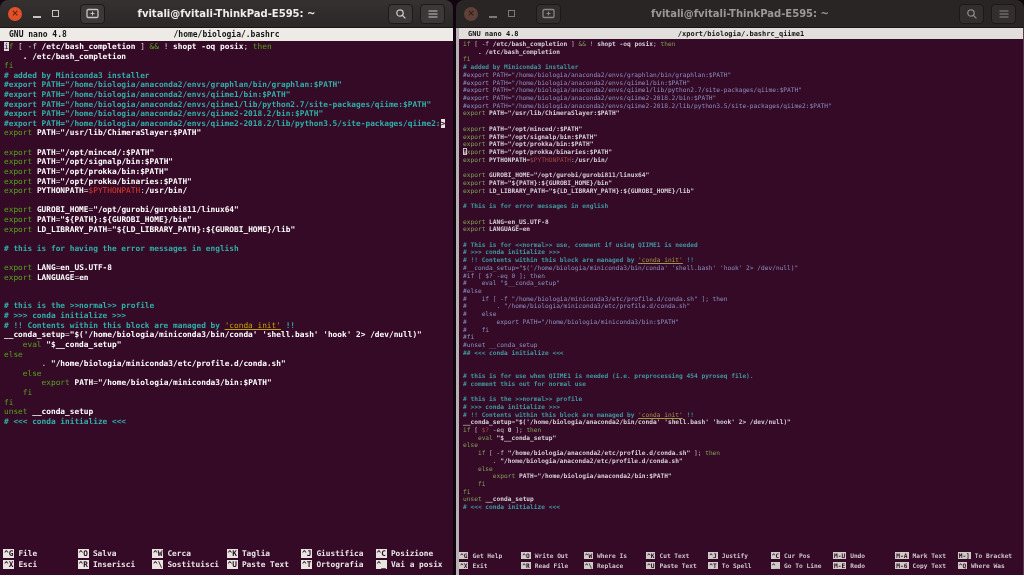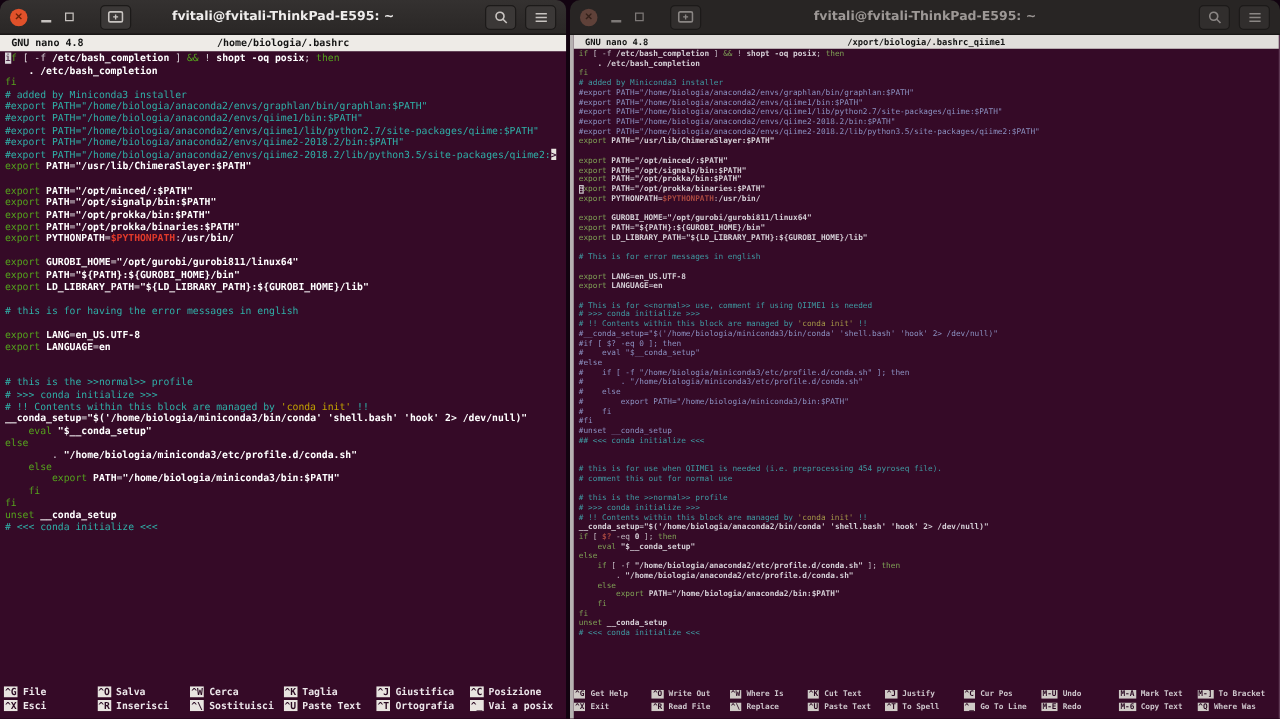--- a/index.html
+++ b/index.html
@@ -41,25 +41,25 @@
 
   
   .term{flex:1 1 auto;overflow:hidden;font-family:"DejaVu Sans Mono",monospace;padding:1px 0 0 4px;position:relative;}
   .win-right .term{padding-left:7px;}
   .tline{white-space:pre;}
   .lt .tline{font-size:7.8px;line-height:9.62px;height:9.62px;}
   .rt .tline{font-size:6.2px;line-height:7.72px;height:7.72px;}
 
   
   .k{color:#55a31d;}
-  .c{color:#2fb0a8;}
+  .c{color:#2fb0a8;font-weight:bold;}
   .b{color:#ffffff;font-weight:bold;}
   .p{color:#d9d2d9;}
-  .r{color:#e23a2b;font-weight:bold;text-align:right;}
-  .y{color:#c3a300;}
+  .r{color:#e23a2b;font-weight:normal;text-align:right;}
+  .y{color:#c3a300;text-decoration:underline;}
   .cb{color:#8f93c4;}
   .x{background:#e8e4e0;color:#30092a;font-weight:bold;}
   .cur{background:#d9d6d9;color:#30092a;}
   .hcur{box-shadow:inset 0 0 0 1px #c8c2c8;color:#d9d2d9;}
 
   
   .rt .k{color:#7fa055;}
   .rt .c{color:#3f98a0;}
   .rt .b{color:#d5cfd6;font-weight:bold;}
   .rt .p{color:#c2bac3;}

